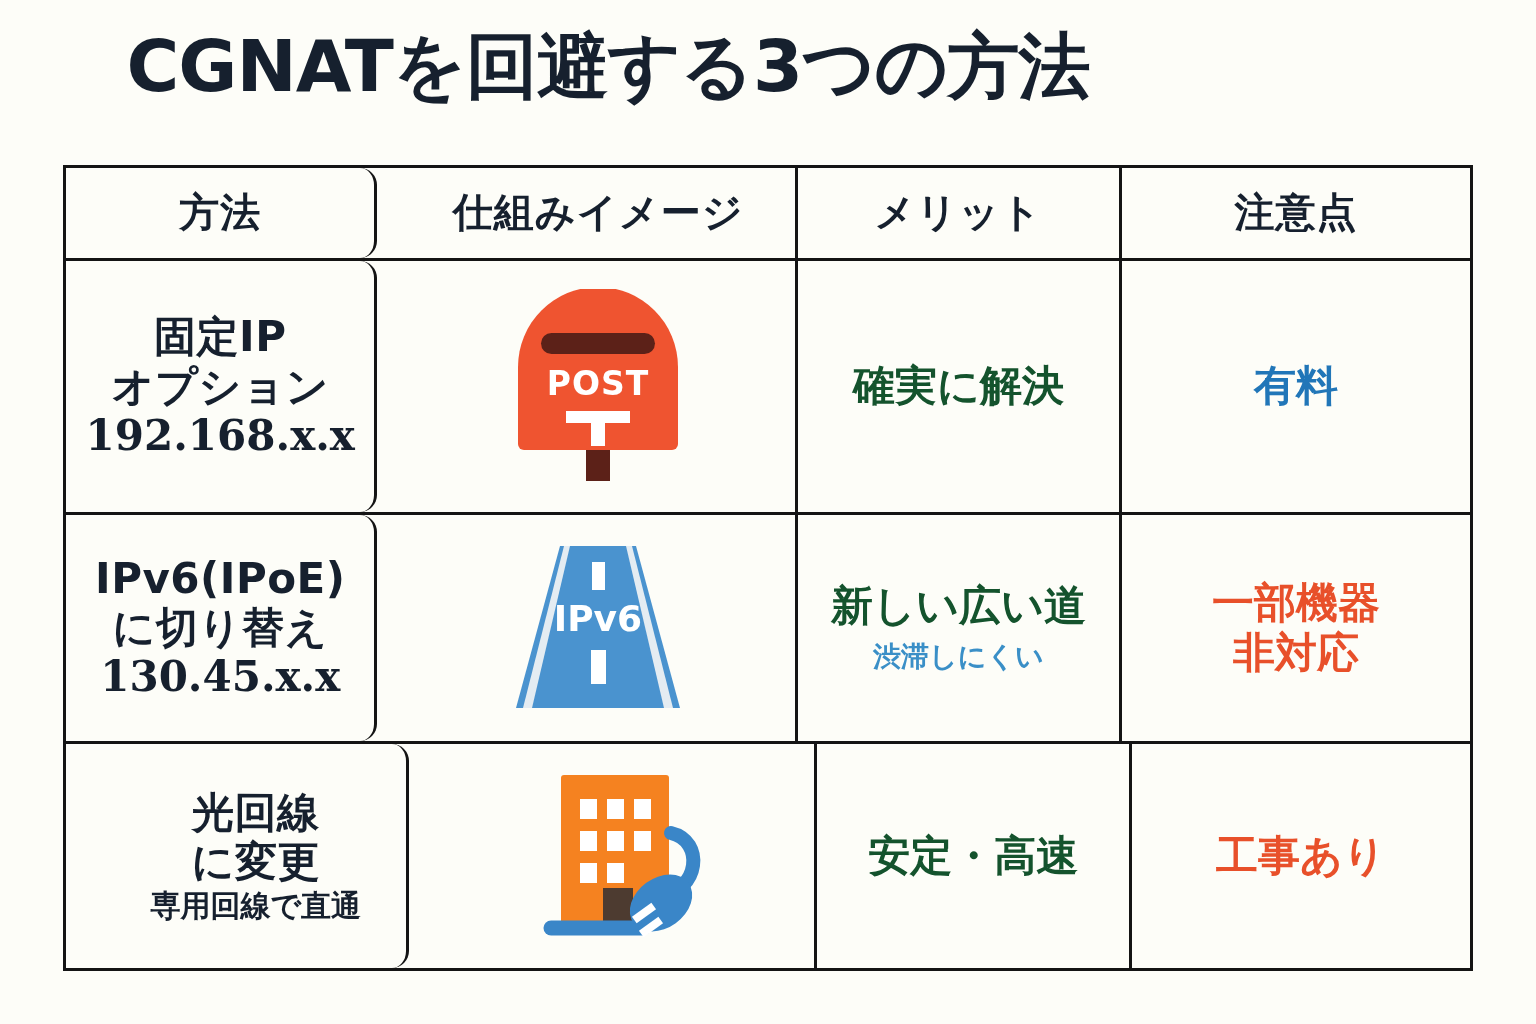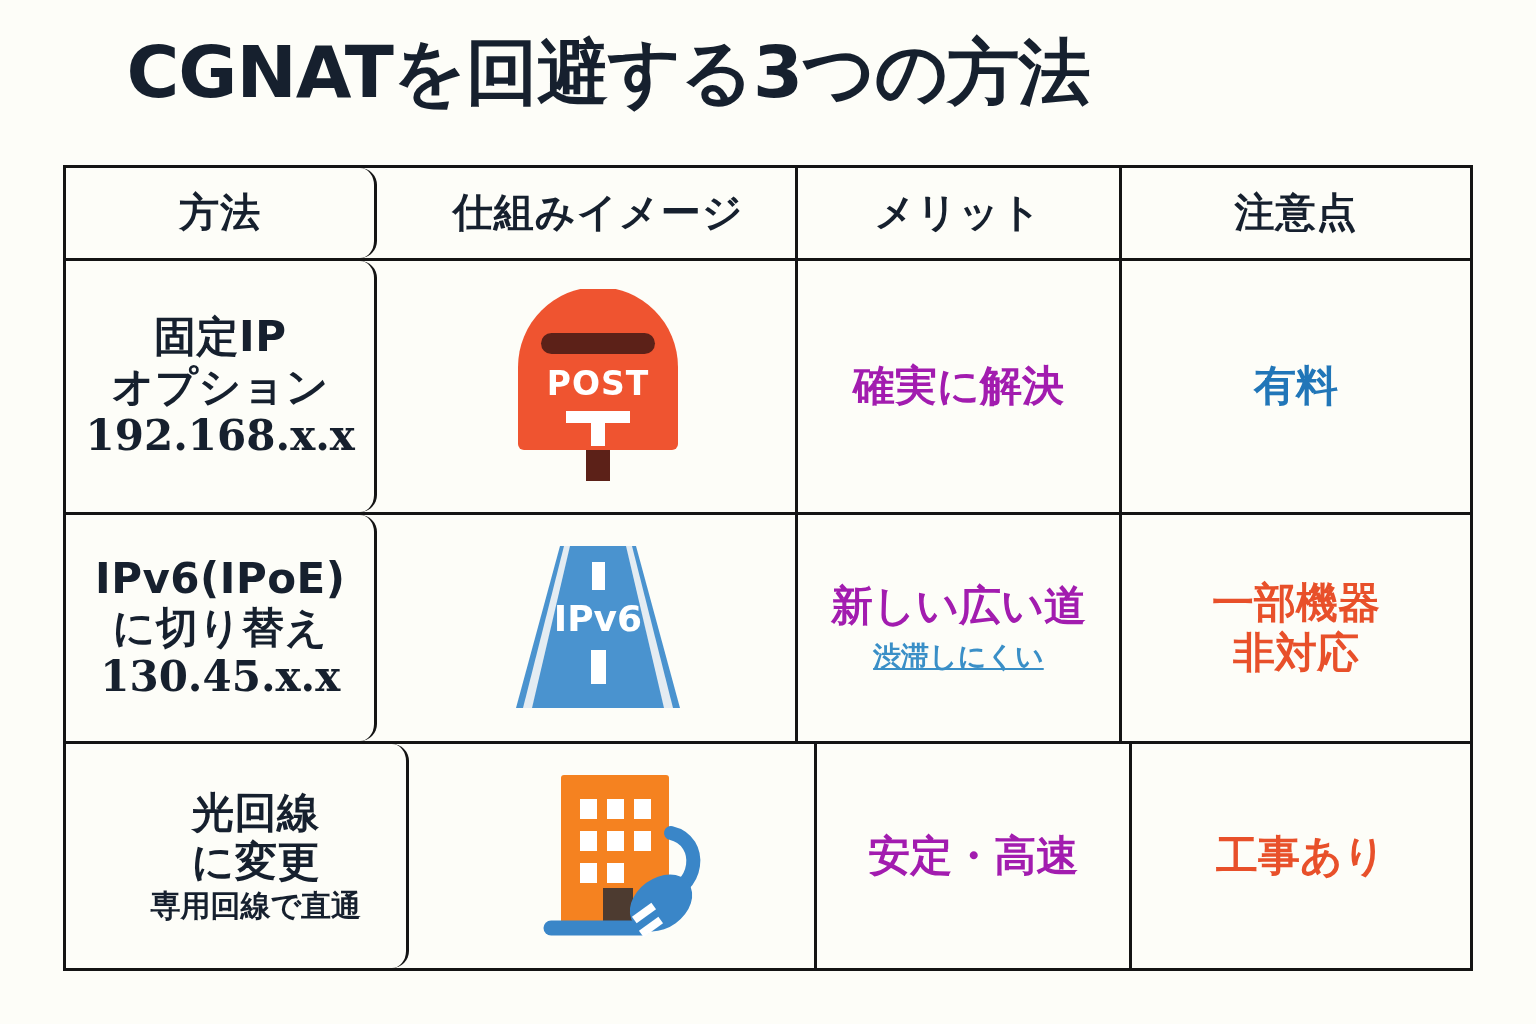--- a/index.html
+++ b/index.html
@@ -18,21 +18,21 @@
     position: relative;
     width: 1536px;
     height: 1024px;
     background: #fdfdf8;
   }
 
   
   .title {
     position: absolute;
     left: 0;
-    top: 36px;
+    top: 30px;
     width: 1216px;
     text-align: center;
     font-size: 72px;
     font-weight: 700;
     color: #16202e;
     letter-spacing: -1px;
     line-height: 1.0;
     white-space: nowrap;
   }
 
@@ -102,32 +102,31 @@
     font-weight: 700;
     color: #16202e;
     line-height: 1.2;
     margin-top: 2px;
     white-space: nowrap;
   }
 
   .merit-main {
     font-size: 42px;
     font-weight: 700;
-    color: #a21caf;
+    color: #14532d;
     line-height: 1.15;
     white-space: nowrap;
   }
   .merit-sub {
     font-size: 28px;
     font-weight: 700;
     color: #3a8fc7;
     line-height: 1.2;
     margin-top: 10px;
     white-space: nowrap;
-    text-decoration: underline;
   }
 
   .note-line {
     font-size: 42px;
     font-weight: 700;
     line-height: 1.18;
     white-space: nowrap;
   }
   .note-blue   { color: #2176b8; }
   .note-orange { color: #e8502a; }

